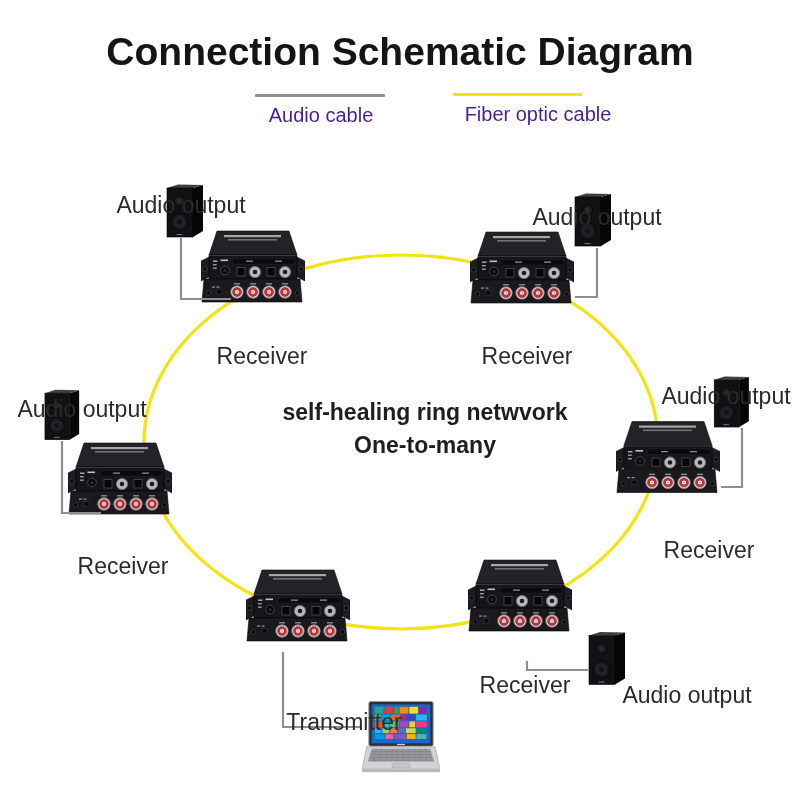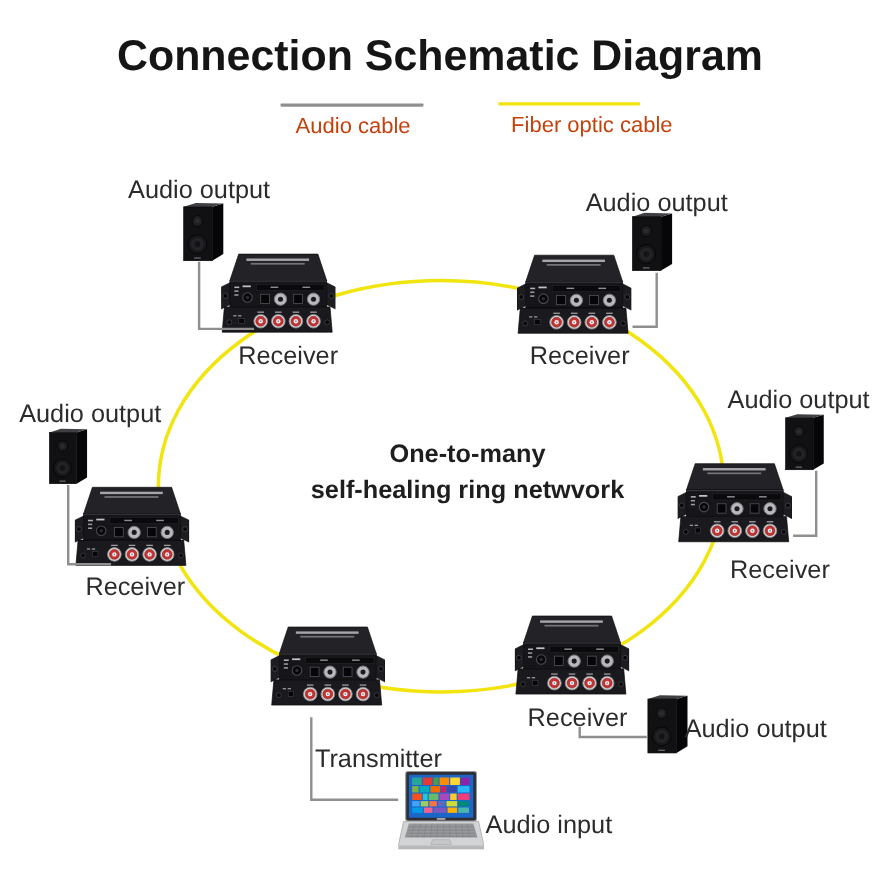--- a/index.html
+++ b/index.html
@@ -3,24 +3,24 @@
 <meta charset="utf-8">
 <style>
   html,body{margin:0;padding:0;background:#fff;}
   .stage{position:relative;width:800px;height:800px;background:#fff;overflow:hidden;
          font-family:"Liberation Sans",sans-serif;}
   .title{position:absolute;left:0;top:30px;width:800px;margin:0;text-align:center;
          font-size:39px;font-weight:700;color:#151515;letter-spacing:0;}
   .legend-line{position:absolute;border-radius:1px;}
   .legend-line.audio{left:255px;top:94px;width:130px;height:2.5px;background:#8f8f8f;}
   .legend-line.fiber{left:453px;top:92.5px;width:129px;height:3.5px;background:#F2E40E;}
-  .legend-label{position:absolute;transform:translateX(-50%);font-size:20px;color:#c2410c;
+  .legend-label{position:absolute;transform:translateX(-50%);font-size:20px;color:#4c1d95;
                 white-space:nowrap;}
   .node-label{position:absolute;transform:translateX(-50%);font-size:23px;color:#2b2b2b;
-              white-space:nowrap;}
+              white-space:nowrap;margin-top:33px;}
   .ring-caption{position:absolute;left:425px;top:396px;transform:translateX(-50%);
                 text-align:center;font-size:23px;font-weight:600;color:#1e1e1e;
                 line-height:33px;white-space:nowrap;}
   svg.scene{position:absolute;left:0;top:0;}
   .audio-cable{fill:none;stroke:#8f8f8f;stroke-width:2.2;}
 </style>
 </head>
 <body>
 
 <div class="stage">
@@ -164,35 +164,34 @@
 
     <path class="audio-cable" d="M181 238 L181 299 L231 299" stroke="#8F8F8F"></path>
     <path class="audio-cable" d="M597 248 L597 297 L575 297" stroke="#8F8F8F"></path>
     <path class="audio-cable" d="M62 441 L62 513 L101 513" stroke="#8F8F8F"></path>
     <path class="audio-cable" d="M742 428 L742 487 L721 487" stroke="#8F8F8F"></path>
     <path class="audio-cable" d="M283 652 L283 727 L362 727" stroke="#8F8F8F"></path>
     <path class="audio-cable" d="M527 661 L527 670 L588 670" stroke="#8F8F8F"></path>
   </svg>
 
   <div class="ring-caption">
+    <div>self-healing ring netwvork</div>
     <div>One-to-many</div>
-    <div>self-healing ring netwvork</div>
   </div>
 
   <div class="node-label" style="left:181px;top:159px">Audio output</div>
   <div class="node-label" style="left:262px;top:310px">Receiver</div>
 
   <div class="node-label" style="left:597px;top:171px">Audio output</div>
   <div class="node-label" style="left:527px;top:310px">Receiver</div>
 
   <div class="node-label" style="left:82px;top:363px">Audio output</div>
   <div class="node-label" style="left:123px;top:520px">Receiver</div>
 
   <div class="node-label" style="left:726px;top:350px">Audio output</div>
   <div class="node-label" style="left:709px;top:504px">Receiver</div>
 
   <div class="node-label" style="left:344px;top:676px">Transmitter</div>
-  <div class="node-label" style="left:499px;top:736px">Audio input</div>
 
   <div class="node-label" style="left:525px;top:639px">Receiver</div>
   <div class="node-label" style="left:687px;top:649px">Audio output</div>
 
 </div>
 
 </body></html>

